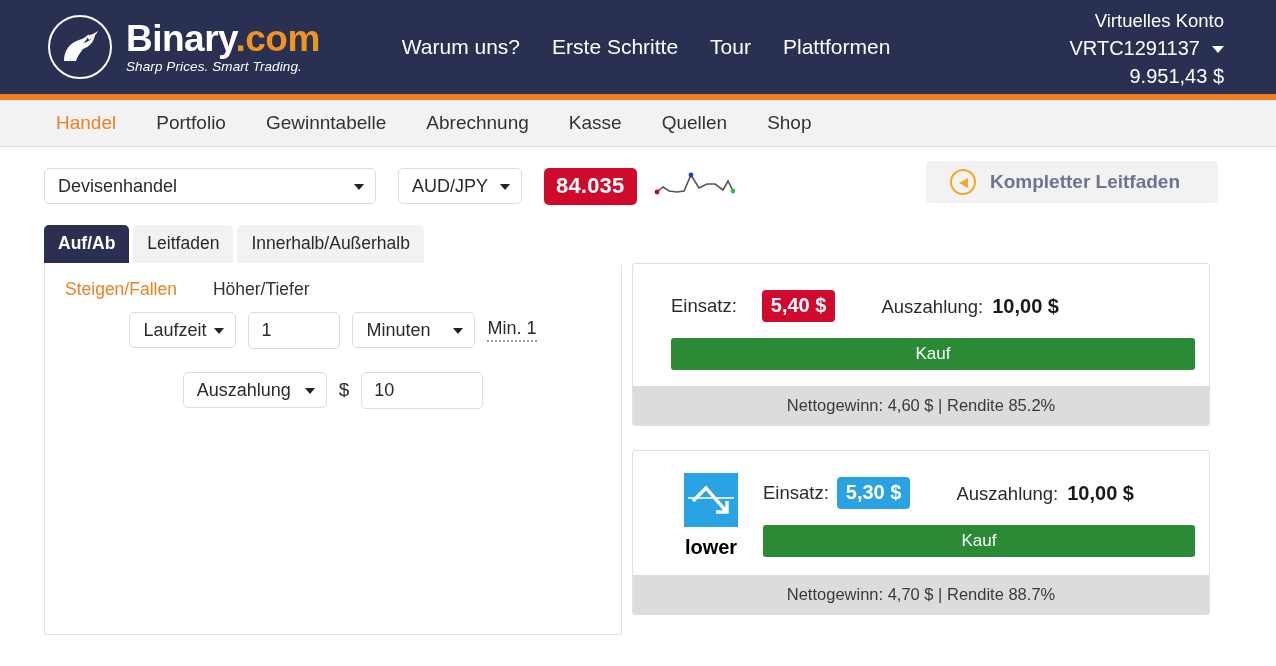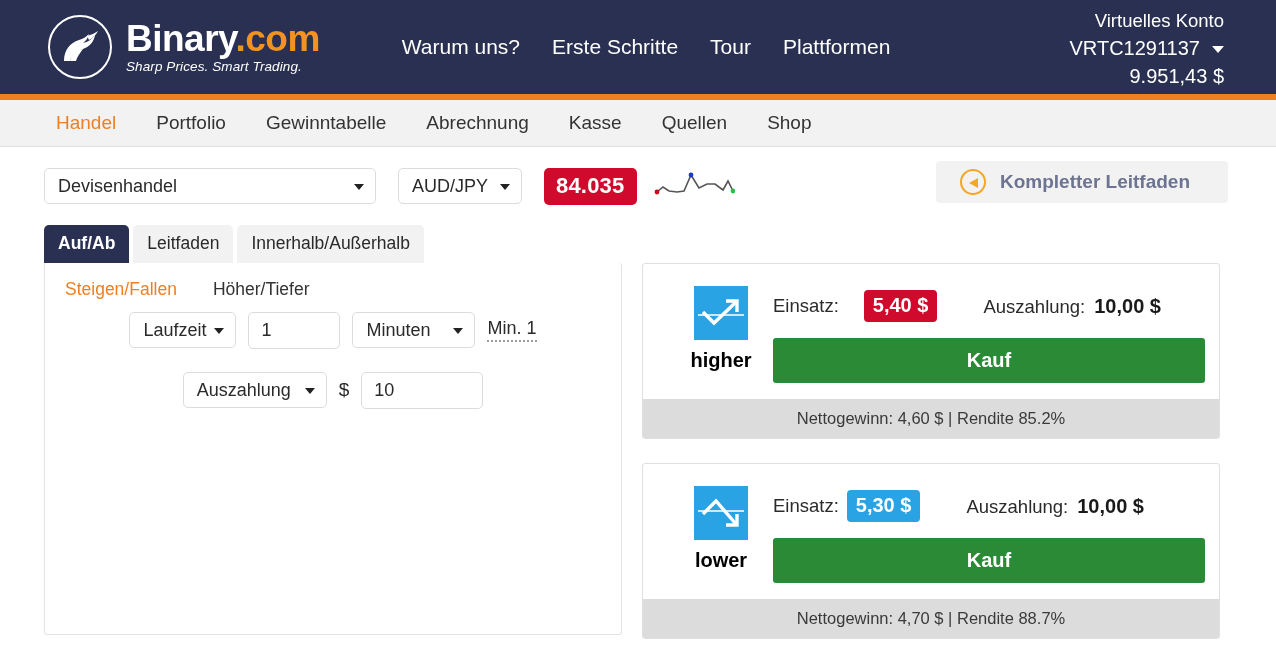--- a/index.html
+++ b/index.html
@@ -148,21 +148,21 @@
     color: #ffffff;
     font-size: 22px;
     font-weight: bold;
     border-radius: 5px;
     padding: 5px 12px 6px;
     letter-spacing: 0.2px;
   }
   .sparkline { margin-left: 16px; }
   .guide-btn {
     position: absolute;
-    right: 4px; top: 14px;
+    right: 14px; top: 14px;
     width: 292px; height: 42px;
     background: #f2f2f2;
     border-radius: 4px;
     display: flex;
     align-items: center;
     padding-left: 24px;
   }
   .guide-icon {
     width: 26px; height: 26px;
     border: 2px solid #f5a623;
@@ -198,21 +198,21 @@
   }
   .tab.active {
     background: #2a3052;
     color: #ffffff;
     font-weight: bold;
   }
 
   
   .cols {
     display: flex;
-    gap: 20px;
+    gap: 10px;
     align-items: flex-start;
   }
   .form-panel {
     width: 578px;
     border: 1px solid #e3e3e3;
     border-top: none;
     border-radius: 0 3px 3px 3px;
     min-height: 372px;
     padding-top: 16px;
     background: #ffffff;
@@ -315,32 +315,31 @@
   .stake-down { background: #29a3e3; }
   .payout-group { margin-left: 46px; display: flex; align-items: baseline; }
   .payout-value {
     font-size: 20px;
     font-weight: bold;
     color: #1a1a1a;
     margin-left: 9px;
   }
   .buy-btn {
     margin-top: 12px;
-    height: 45px;
+    height: 32px;
     background: #2a8a36;
     color: #ffffff;
-    font-size: 20px;
+    font-size: 17px;
     display: flex;
     align-items: center;
     justify-content: center;
     border-radius: 3px;
     border: none;
     width: 100%;
     font-family: "Liberation Sans", sans-serif;
-    font-weight: bold;
   }
   .trade-footer {
     background: #dcdcdc;
     height: 39px;
     display: flex;
     align-items: center;
     justify-content: center;
     font-size: 16.5px;
     color: #3a3a3a;
   }
@@ -459,30 +458,20 @@
           <span>10</span>
         </div>
       </div>
 
     </div>
 
     <div class="trades">
 
       <div class="trade-card">
         <div class="trade-main">
-          <div class="dir-block">
-            <div class="dir-icon">
-              <svg width="54" height="54" viewBox="0 0 54 54">
-                <line x1="4" y1="29" x2="50" y2="29" stroke="#ffffff" stroke-width="1.6"></line>
-                <polyline points="9,26 20,37 42,16" fill="none" stroke="#ffffff" stroke-width="3.4"></polyline>
-                <polyline points="32,15 43,15 43,26" fill="none" stroke="#ffffff" stroke-width="3.4"></polyline>
-              </svg>
-            </div>
-            <div class="dir-label">higher</div>
-          </div>
           <div class="trade-right">
             <div class="trade-figs">
               <span class="fig-label">Einsatz:</span>
               <span class="stake-badge stake-up">5,40 $</span>
               <span class="payout-group">
                 <span class="fig-label">Auszahlung:</span>
                 <span class="payout-value">10,00 $</span>
               </span>
             </div>
             <button class="buy-btn">Kauf</button>

